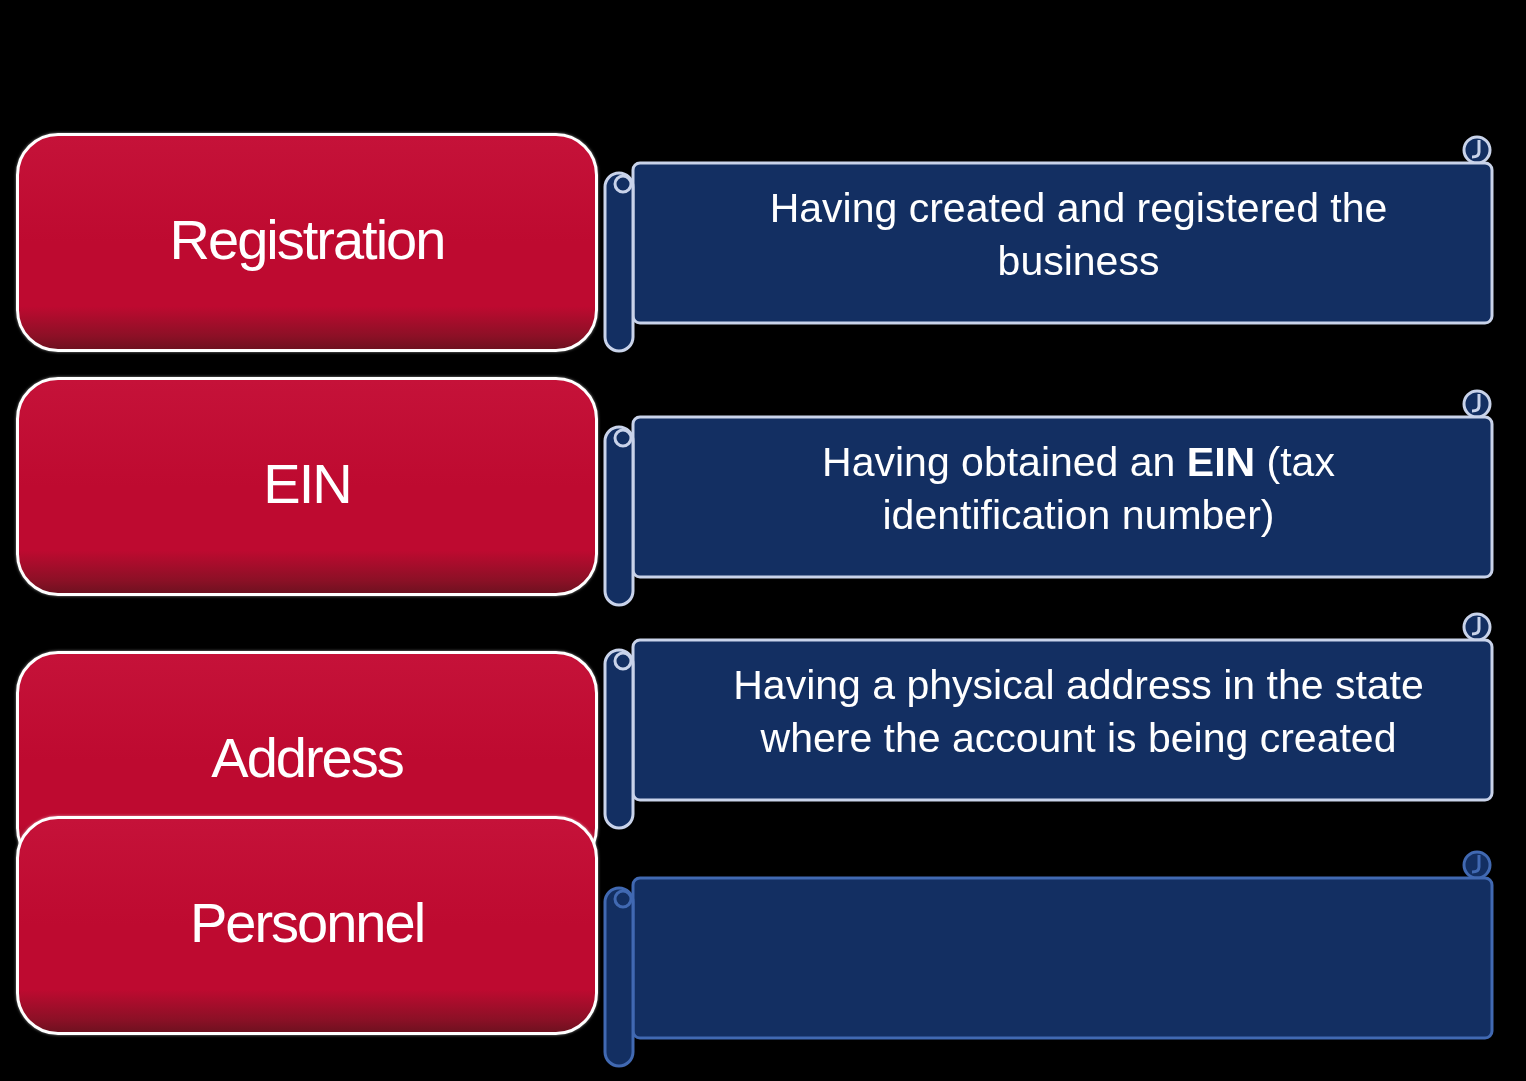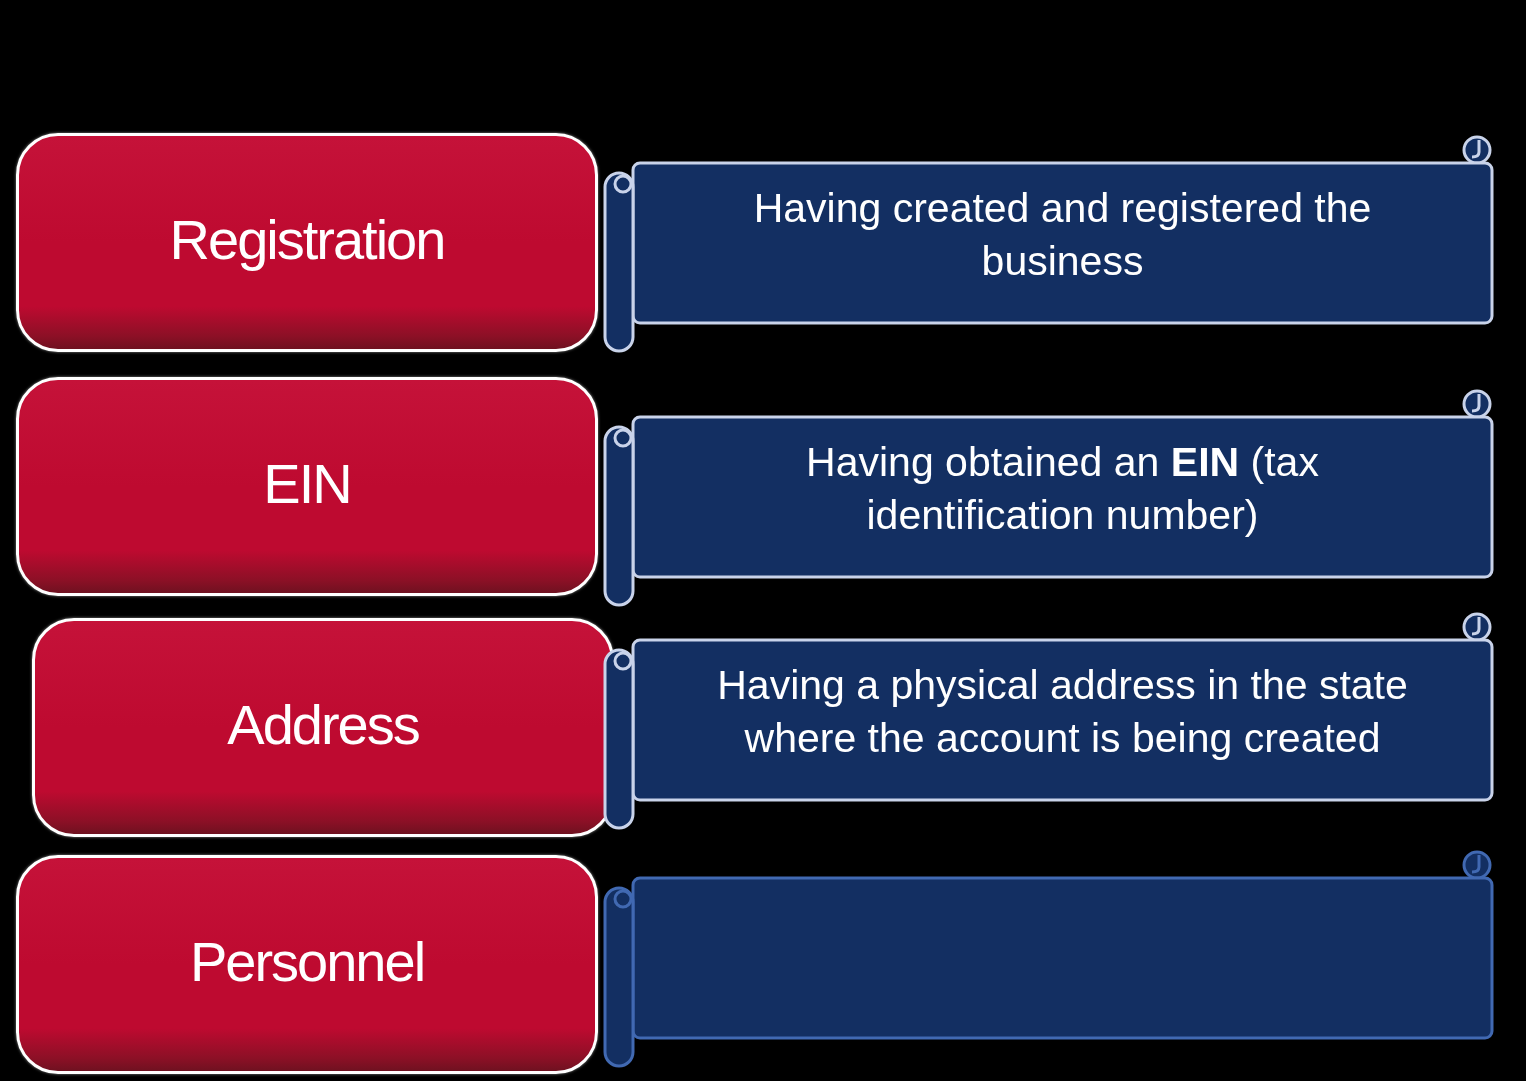--- a/index.html
+++ b/index.html
@@ -75,26 +75,27 @@
     width: 859px;
     height: 144px;
     display: flex;
     align-items: center;
     justify-content: center;
     text-align: center;
     color: var(--text, #fff);
     font-size: 41px;
     line-height: 1.3;
     white-space: pre-line;
+    padding-left: 16px;
   }
   .desc .b { font-weight: 700; }
   .pos-box-1 { top: 133px; }
   .pos-box-2 { top: 377px; }
-  .pos-box-3 { top: 618px; margin-left: 16px; }
-  .pos-box-4 { top: 855px; justify-content: center; }
+  .pos-box-3 { top: 651px; }
+  .pos-box-4 { top: 816px; justify-content: center; }
   .pos-scroll-1 { top: 136px; }
   .pos-scroll-2 { top: 390px; }
   .pos-scroll-3 { top: 613px; }
   .pos-scroll-4 { top: 851px; }
 </style>
 </head>
 <body>
 
 <div class="diagram">
 

